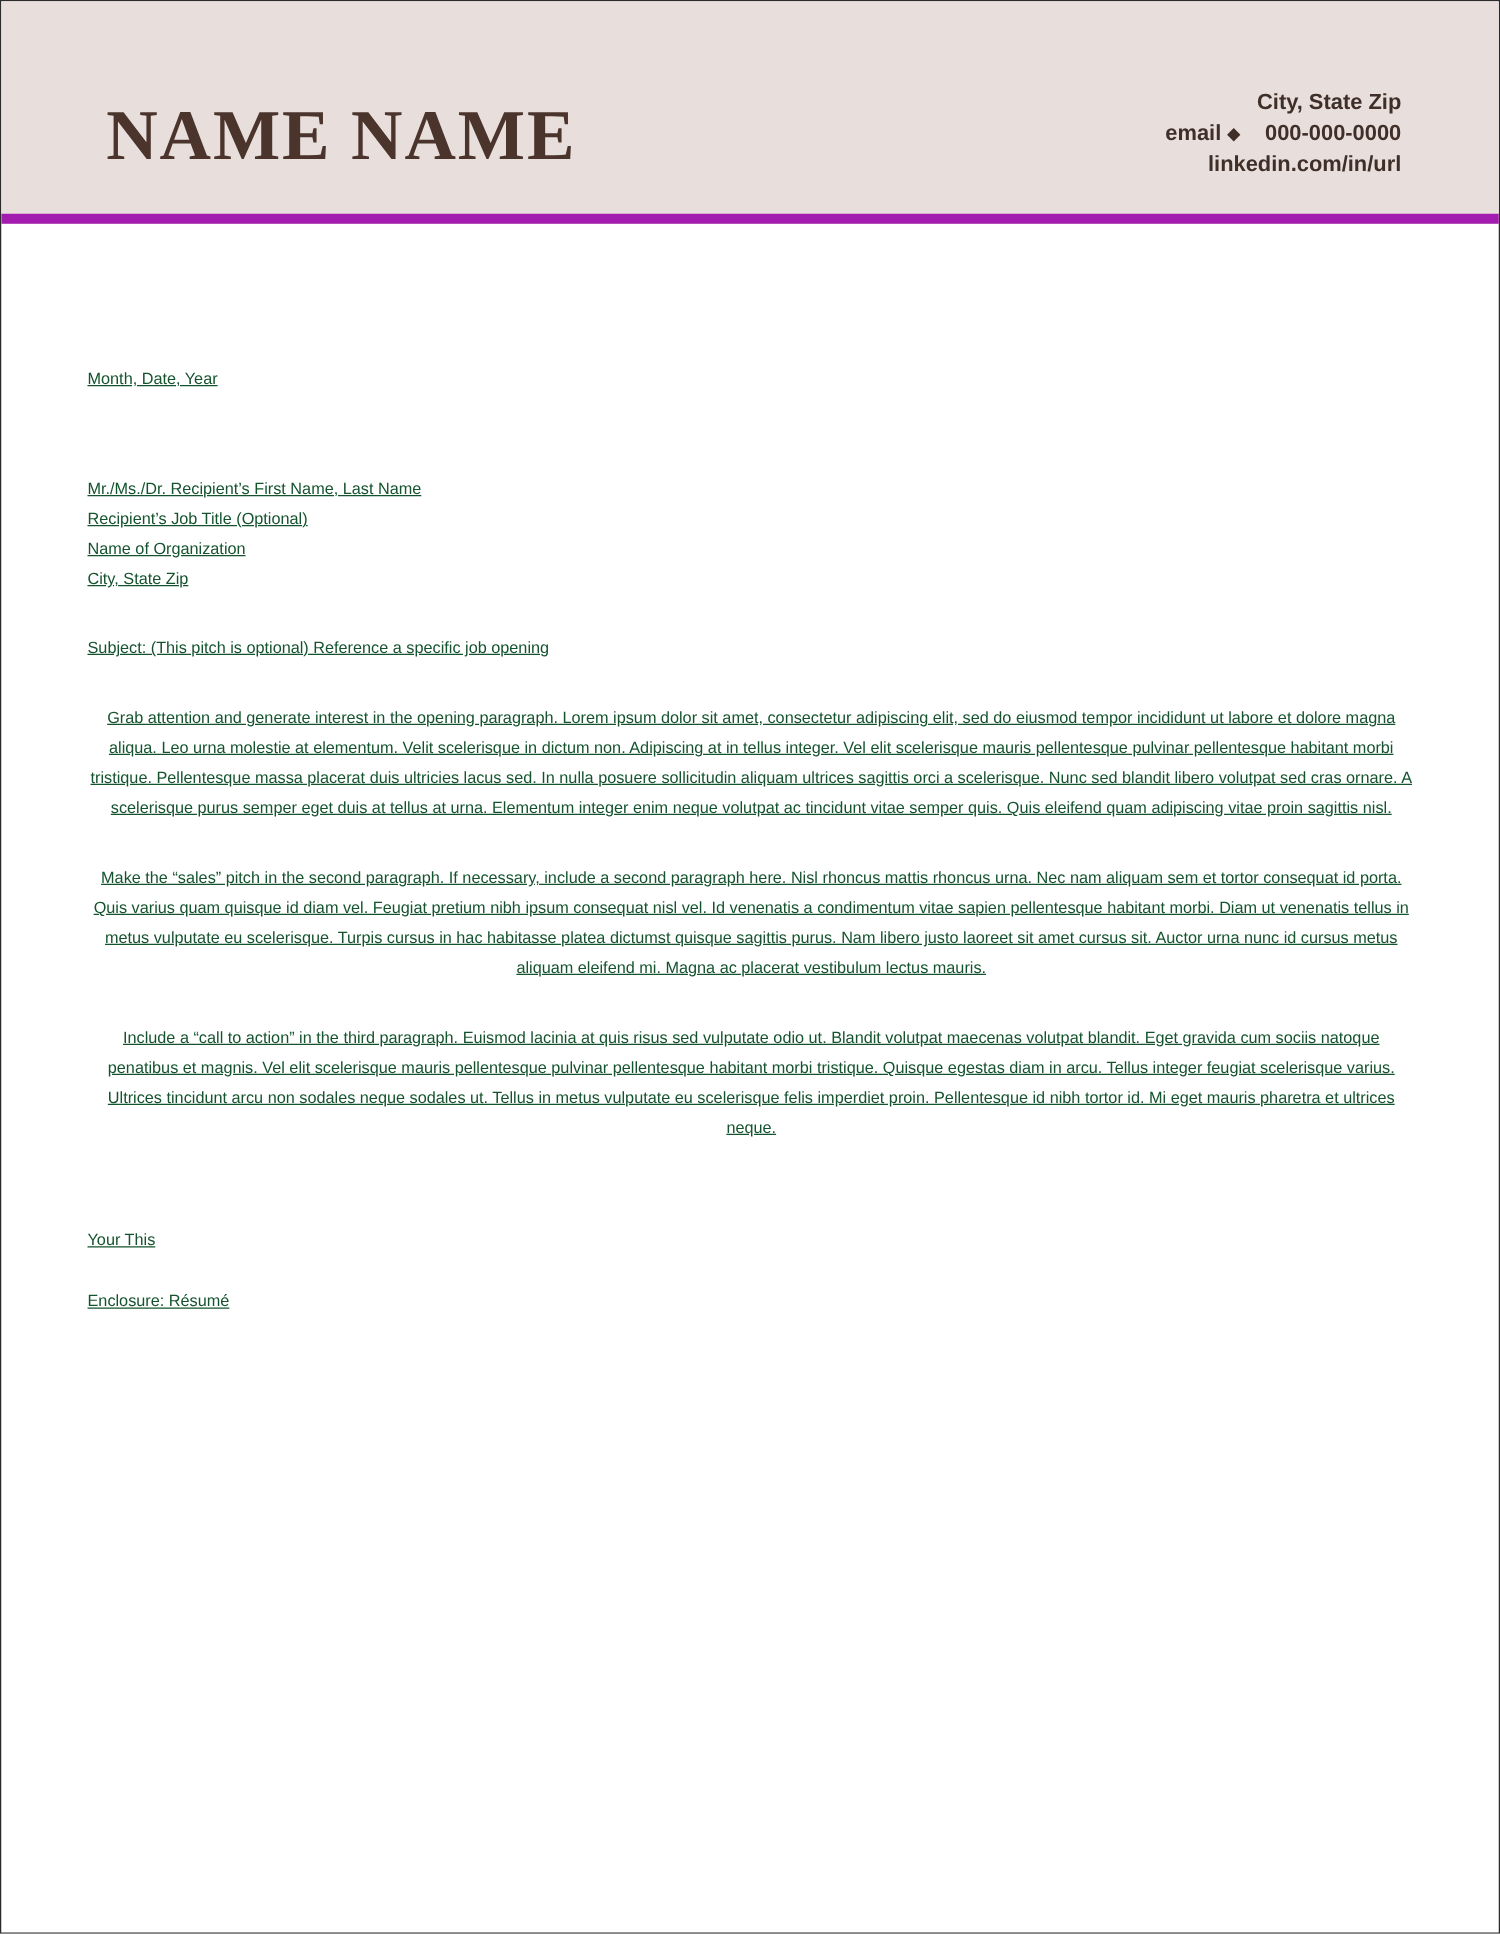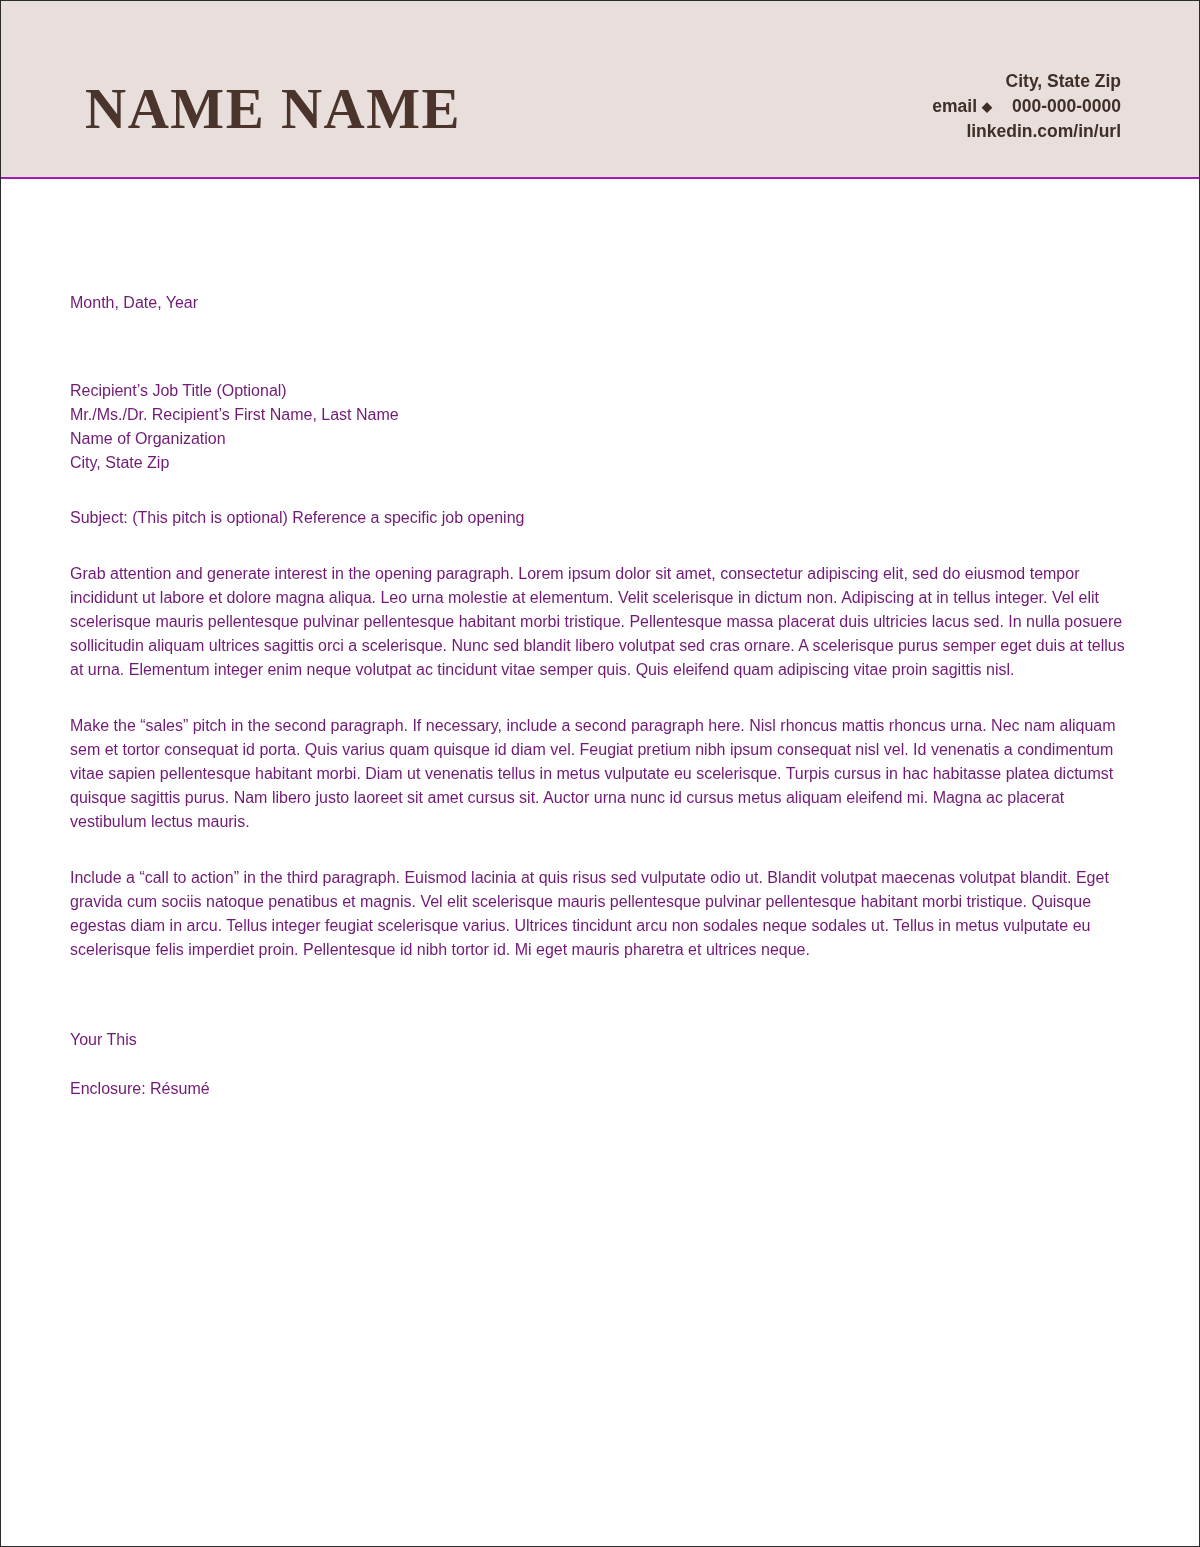--- a/index.html
+++ b/index.html
@@ -22,21 +22,21 @@
 
   
   .header {
     position: absolute;
     left: 0;
     top: 0;
     width: 1200px;
     height: 178px;
     background: #E8DFDC;
     box-sizing: border-box;
-    border-bottom: 2px solid #a21caf;
+    border-bottom: 8px solid #a21caf;
   }
   .header-name {
     position: absolute;
     left: 84px;
     top: 78px;
     font-family: "Liberation Serif", serif;
     font-weight: bold;
     font-size: 57px;
     line-height: 60px;
     letter-spacing: 1.5px;
@@ -63,32 +63,33 @@
     font-size: 13px;
     vertical-align: 1px;
   }
 
   
   .body-area {
     position: absolute;
     left: 69px;
     top: 290px;
     width: 1062px;
-    color: #701a75;
-    font-size: 16px;
+    color: #14532d;
+    font-size: 13px;
     line-height: 24px;
+    text-decoration: underline;
   }
   .date-line { margin: 0 0 0 0; }
   .recipient-block { margin: 64px 0 0 0; }
   .recipient-block .line { display: block; }
   .subject-line { margin: 31px 0 0 0; }
   .salutation-line { margin: 30px 0 0 0; }
   .para {
     margin: 32px 0 0 0;
-    text-align: left;
+    text-align: center;
   }
   .closing-line { margin: 33px 0 0 0; }
   .signature-name { margin: 66px 0 0 0; }
   .enclosure-line { margin: 25px 0 13px 0; }
 </style>
 </head>
 <body>
 
 <div class="page">
 
@@ -102,22 +103,22 @@
       </span>
       <span class="contact-line">linkedin.com/in/url</span>
     </div>
   </div>
 
   <div class="body-area">
 
     <div class="date-line">Month, Date, Year</div>
 
     <div class="recipient-block">
+      <span class="line">Mr./Ms./Dr. Recipient’s First Name, Last Name</span>
       <span class="line">Recipient’s Job Title (Optional)</span>
-      <span class="line">Mr./Ms./Dr. Recipient’s First Name, Last Name</span>
       <span class="line">Name of Organization</span>
       <span class="line">City, State Zip</span>
     </div>
 
     <div class="subject-line">Subject: (This pitch is optional) Reference a specific job opening</div>
 
 
     <p class="para">Grab attention and generate interest in the opening paragraph. Lorem ipsum dolor sit amet, consectetur adipiscing elit, sed do eiusmod tempor incididunt ut labore et dolore magna aliqua. Leo urna molestie at elementum. Velit scelerisque in dictum non. Adipiscing at in tellus integer. Vel elit scelerisque mauris pellentesque pulvinar pellentesque habitant morbi tristique. Pellentesque massa placerat duis ultricies lacus sed. In nulla posuere sollicitudin aliquam ultrices sagittis orci a scelerisque. Nunc sed blandit libero volutpat sed cras ornare. A scelerisque purus semper eget duis at tellus at urna. Elementum integer enim neque volutpat ac tincidunt vitae semper quis. Quis eleifend quam adipiscing vitae proin sagittis nisl.</p>
 
     <p class="para">Make the “sales” pitch in the second paragraph. If necessary, include a second paragraph here. Nisl rhoncus mattis rhoncus urna. Nec nam aliquam sem et tortor consequat id porta. Quis varius quam quisque id diam vel. Feugiat pretium nibh ipsum consequat nisl vel. Id venenatis a condimentum vitae sapien pellentesque habitant morbi. Diam ut venenatis tellus in metus vulputate eu scelerisque. Turpis cursus in hac habitasse platea dictumst quisque sagittis purus. Nam libero justo laoreet sit amet cursus sit. Auctor urna nunc id cursus metus aliquam eleifend mi. Magna ac placerat vestibulum lectus mauris.</p>

